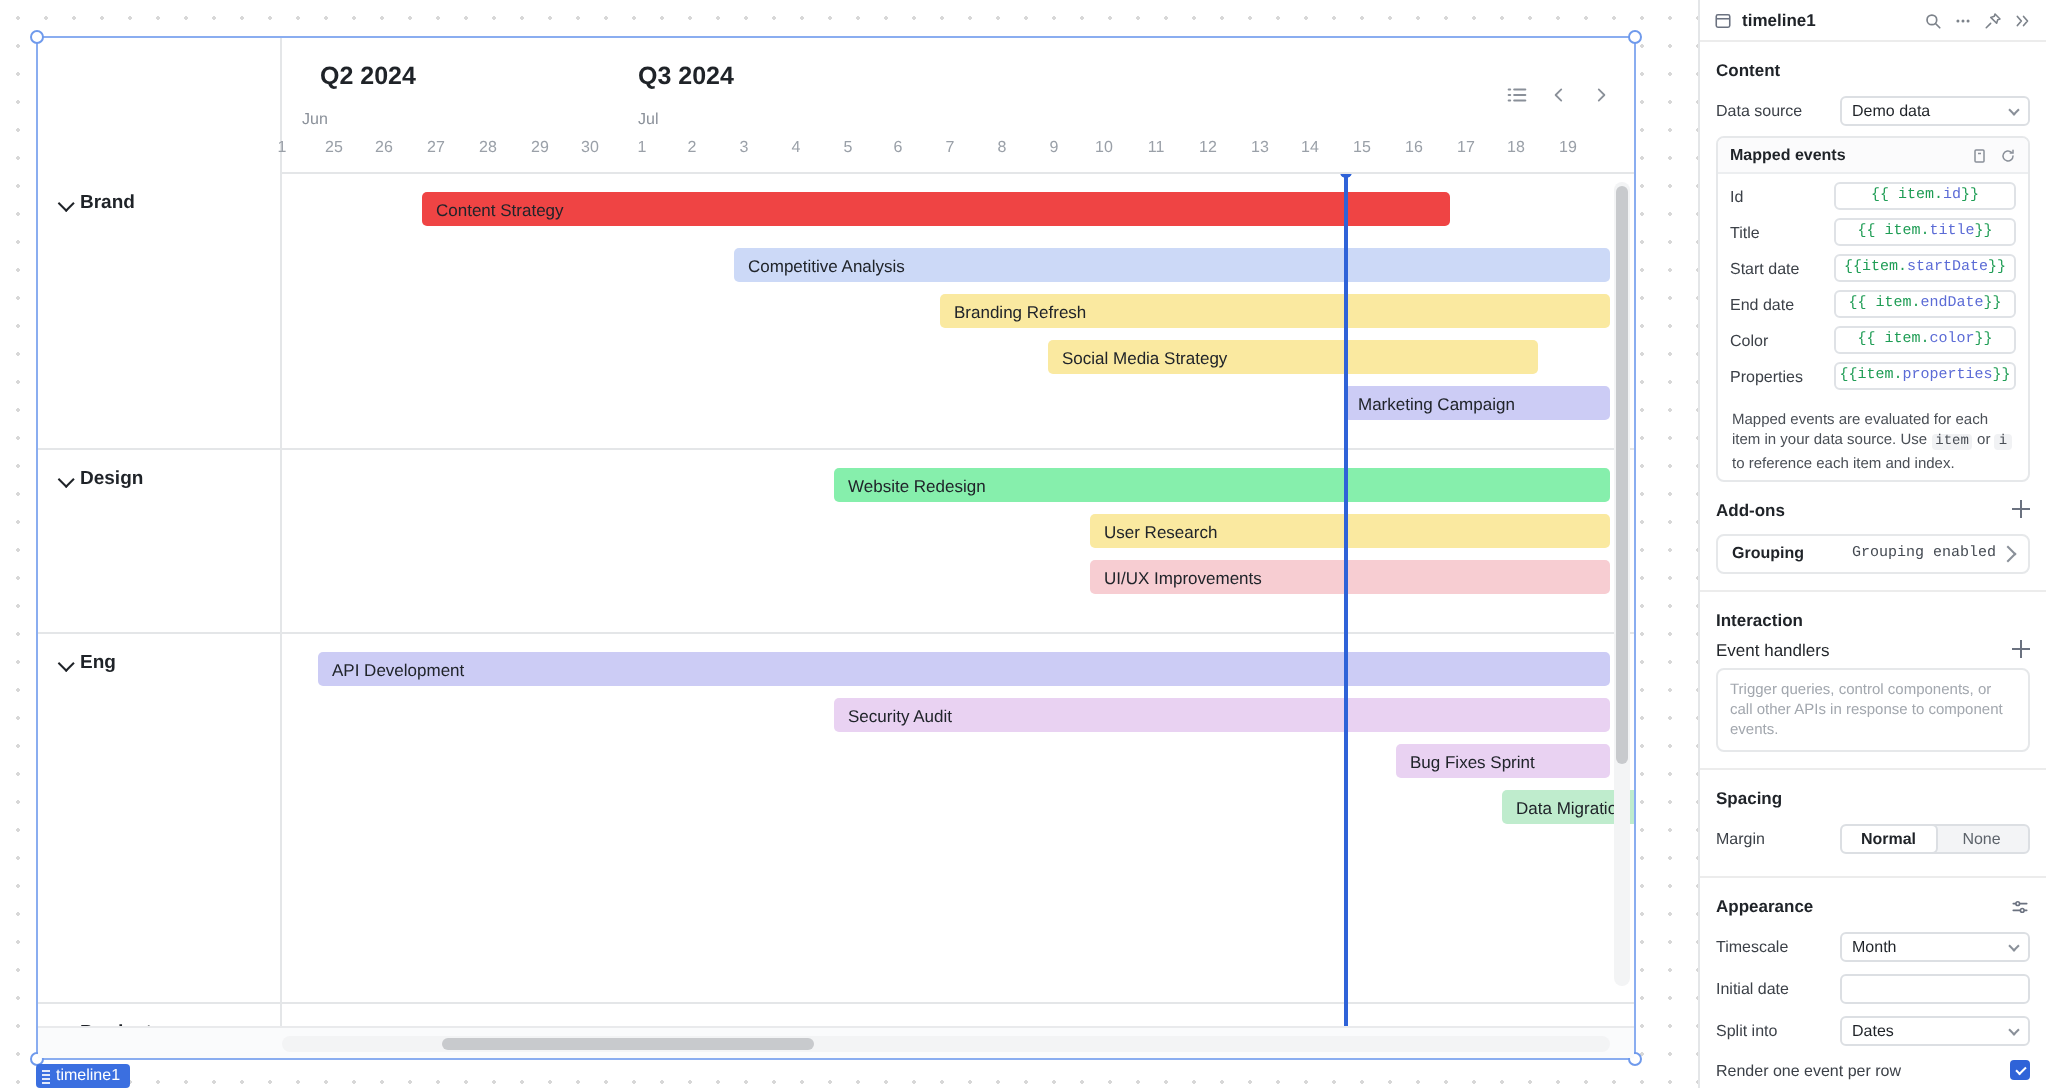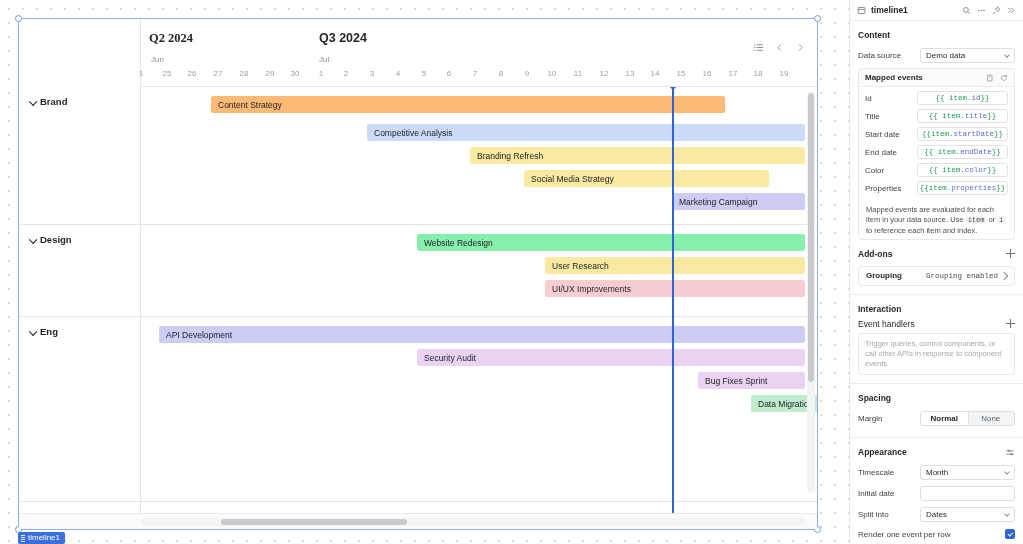--- a/index.html
+++ b/index.html
@@ -337,21 +337,21 @@
       <span class="sel-handle sh-tr"></span>
       <span class="sel-handle sh-bl"></span>
       <span class="sel-handle sh-br"></span>
 
       <div class="tl">
 
         <div class="tl-header">
           <div class="tl-header-left"></div>
           <div class="tl-header-right">
             <div class="quarters" id="quarters">
-                <span class="quarter" style="left: 8px; font-family: Liberation Serif, serif;">Q2 2024</span>
+                <span class="quarter" style="left: 19px;">Q2 2024</span>
                 <span class="quarter" style="left: 178px;">Q3 2024</span>
               </div>
             <div class="months" id="months">
                 <span class="month" style="left: 10px;">Jun</span>
                 <span class="month" style="left: 178px;">Jul</span>
               </div>
             <div class="days" id="days">
                 <span class="day" style="left: 0px;">1</span>
                 <span class="day" style="left: 26px;">25</span>
                 <span class="day" style="left: 51px;">26</span>
@@ -423,21 +423,21 @@
               <div class="grp" style="height: 36px;">
                 <span class="grp-label">
                   <span class="chev-d"></span>
                   <span>Product</span>
                 </span>
               </div>
             </div>
           <div class="tl-right">
             <div id="tracks">
                 <div class="grp-track" style="height: 138px;">
-                  <div class="bar" style="left: 70px; width: 514px; top: 9px; background: #fdba74;">Content Strategy</div>
+                  <div class="bar" style="left: 70px; width: 514px; top: 9px; background: #ef4444;">Content Strategy</div>
                   <div class="bar" style="left: 226px; width: 438px; top: 37px; background: rgb(204, 217, 247);">Competitive Analysis</div>
                   <div class="bar" style="left: 329px; width: 335px; top: 60px; background: rgb(250, 233, 160);">Branding Refresh</div>
                   <div class="bar" style="left: 383px; width: 245px; top: 83px; background: rgb(250, 233, 160);">Social Media Strategy</div>
                   <div class="bar" style="left: 531px; width: 133px; top: 106px; background: rgb(204, 204, 245);">Marketing Campaign</div>
                 </div>
                 <div class="grp-track" style="height: 92px;">
                   <div class="bar" style="left: 276px; width: 388px; top: 9px; background: #86efac;">Website Redesign</div>
                   <div class="bar" style="left: 404px; width: 260px; top: 32px; background: rgb(250, 233, 160);">User Research</div>
                   <div class="bar" style="left: 404px; width: 260px; top: 55px; background: rgb(247, 205, 210);">UI/UX Improvements</div>
                 </div>

